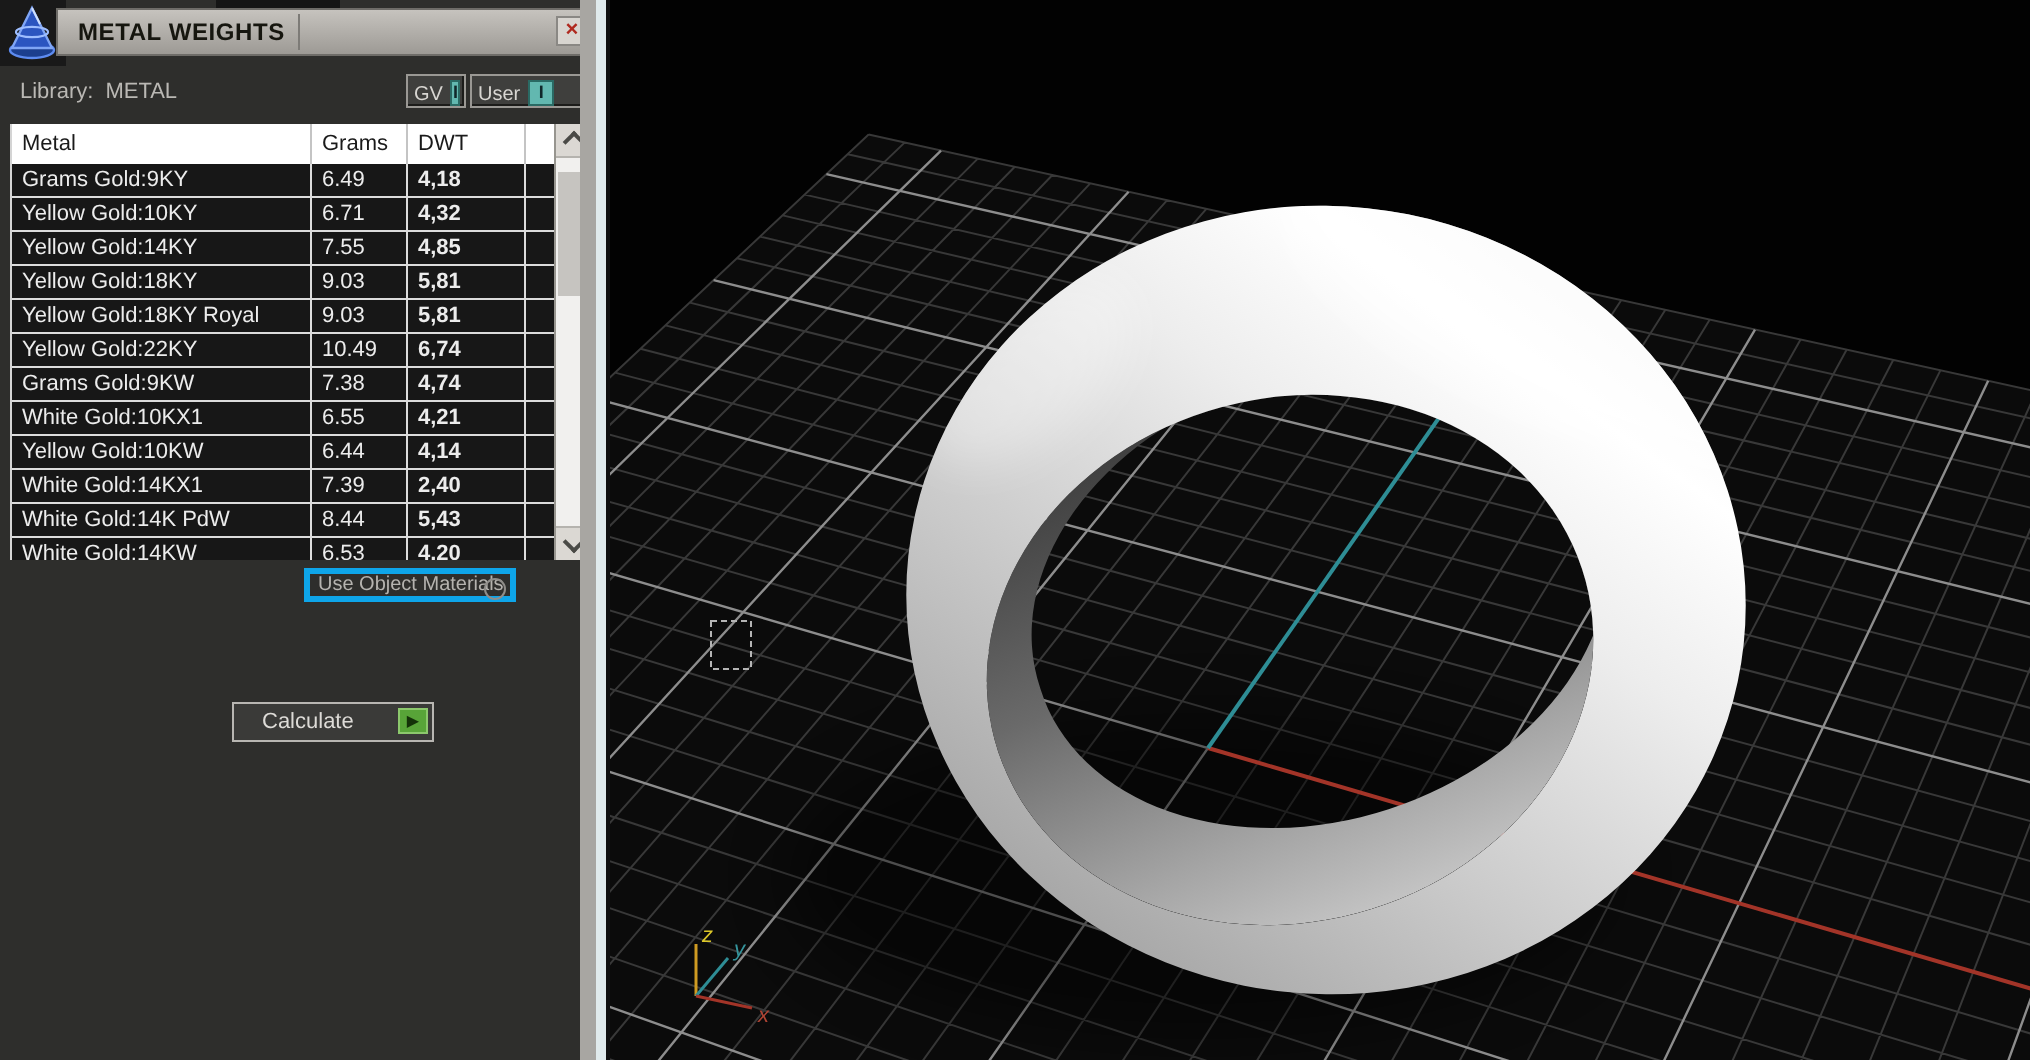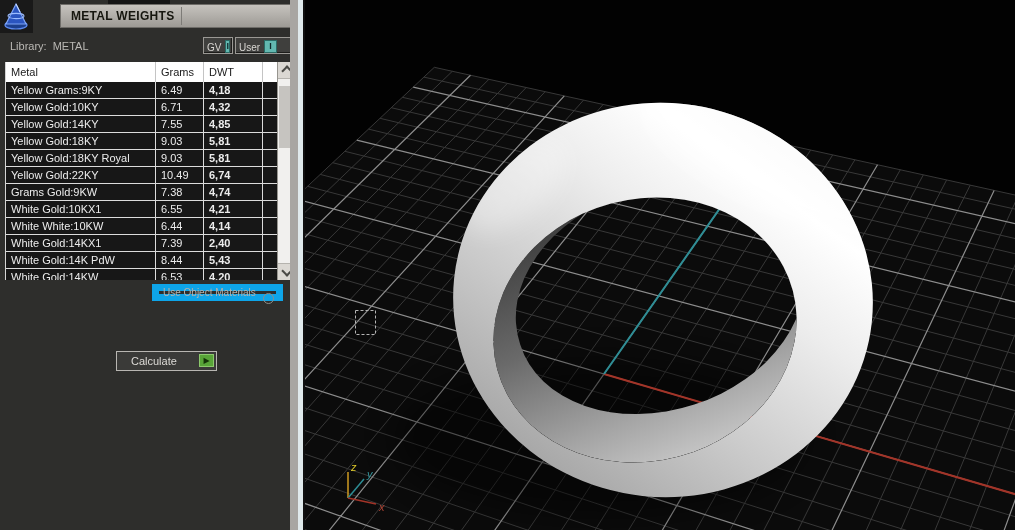--- a/index.html
+++ b/index.html
@@ -8,21 +8,21 @@
     background:#020202;font-family:"Liberation Sans",sans-serif;
     -webkit-font-smoothing:antialiased;
   }
   
   #panel{position:absolute;left:0;top:0;width:305px;height:530px;background:#2e2e2c;}
   .app-icon{position:absolute;left:0;top:0;width:33px;height:33px;background:#191919;}
   .tab-fragment{position:absolute;left:108px;top:0;width:62px;height:4px;background:#151515;}
   .titlebar{
     position:absolute;left:28px;top:4px;width:270px;height:24px;
     background:linear-gradient(#c6c3be,#9d9a95);
-    border:1px solid #6e6c68;box-sizing:border-box;margin-left:32px;
+    border:1px solid #6e6c68;box-sizing:border-box;
   }
   .titlebar .title{
     position:absolute;left:10px;top:4px;font-weight:bold;font-size:12px;color:#16160f;letter-spacing:.3px;
   }
   .titlebar .sep{position:absolute;left:120px;top:2px;bottom:2px;width:1px;background:#7d7b77;}
   .close-btn{
     position:absolute;right:3px;top:3px;width:16px;height:15px;background:#d8d5d0;
     border:1px solid #8a8884;color:#b02a20;font-size:11px;font-weight:bold;
     line-height:13px;text-align:center;cursor:default;box-sizing:border-box;
   }
@@ -57,22 +57,22 @@
   .vscroll{position:absolute;right:0;top:0;width:19px;height:218px;background:#f1f0ee;border-left:1px solid #97958f;box-sizing:border-box;}
   .scroll-btn{position:absolute;left:0;width:18px;height:16px;background:#dbd8d3;}
   .scroll-up{top:0;border-bottom:1px solid #b5b3ae;}
   .scroll-down{bottom:0;border-top:1px solid #b5b3ae;}
   .chev{width:6px;height:6px;border-left:2px solid #4a4a46;border-top:2px solid #4a4a46;margin:0 auto;}
   .chev-up{transform:rotate(45deg);margin-top:5px;}
   .chev-down{transform:rotate(225deg);margin-top:3px;}
   .scroll-thumb{position:absolute;left:1px;right:2px;top:24px;height:62px;background:#c6c4c0;}
   
   .materials-box{
-    position:absolute;left:152px;top:284px;width:131px;height:17px;background:#2e2e2c;
-    border:7px solid #0ea5e9;box-sizing:border-box;color:#b5b3af;font-size:10px;
+    position:absolute;left:152px;top:284px;width:106px;height:17px;background:#2e2e2c;
+    border:3px solid #0ea5e9;box-sizing:border-box;color:#b5b3af;font-size:10px;
     display:flex;align-items:center;padding-left:4px;
   }
   .materials-circle{
     position:absolute;right:2px;top:2px;width:9px;height:9px;border:1px solid #8f8d89;border-radius:50%;
   }
   .instruction{
     position:absolute;left:0;top:311px;width:300px;text-align:center;color:#e3bd32;
     font-weight:bold;font-size:11.5px;line-height:13px;text-shadow:1px 1px 0 #151513;
   }
   .calc-btn{
@@ -129,21 +129,21 @@
 
   <div id="metal-table">
     <div class="thead">
       <div class="th th-metal">Metal</div>
       <div class="th th-grams">Grams</div>
       <div class="th th-dwt">DWT</div>
       <div class="th th-blank"></div>
     </div>
     <div class="tbody">
         <div class="row">
-          <div class="c c-metal">Yellow Grams:9KY</div>
+          <div class="c c-metal">Grams Gold:9KY</div>
           <div class="c c-grams">6.49</div>
           <div class="c c-dwt">4,18</div>
           <div class="c c-blank"></div>
         </div>
         <div class="row">
           <div class="c c-metal">Yellow Gold:10KY</div>
           <div class="c c-grams">6.71</div>
           <div class="c c-dwt">4,32</div>
           <div class="c c-blank"></div>
         </div>
@@ -177,21 +177,21 @@
           <div class="c c-dwt">4,74</div>
           <div class="c c-blank"></div>
         </div>
         <div class="row">
           <div class="c c-metal">White Gold:10KX1</div>
           <div class="c c-grams">6.55</div>
           <div class="c c-dwt">4,21</div>
           <div class="c c-blank"></div>
         </div>
         <div class="row">
-          <div class="c c-metal">White White:10KW</div>
+          <div class="c c-metal">Yellow Gold:10KW</div>
           <div class="c c-grams">6.44</div>
           <div class="c c-dwt">4,14</div>
           <div class="c c-blank"></div>
         </div>
         <div class="row">
           <div class="c c-metal">White Gold:14KX1</div>
           <div class="c c-grams">7.39</div>
           <div class="c c-dwt">2,40</div>
           <div class="c c-blank"></div>
         </div>

